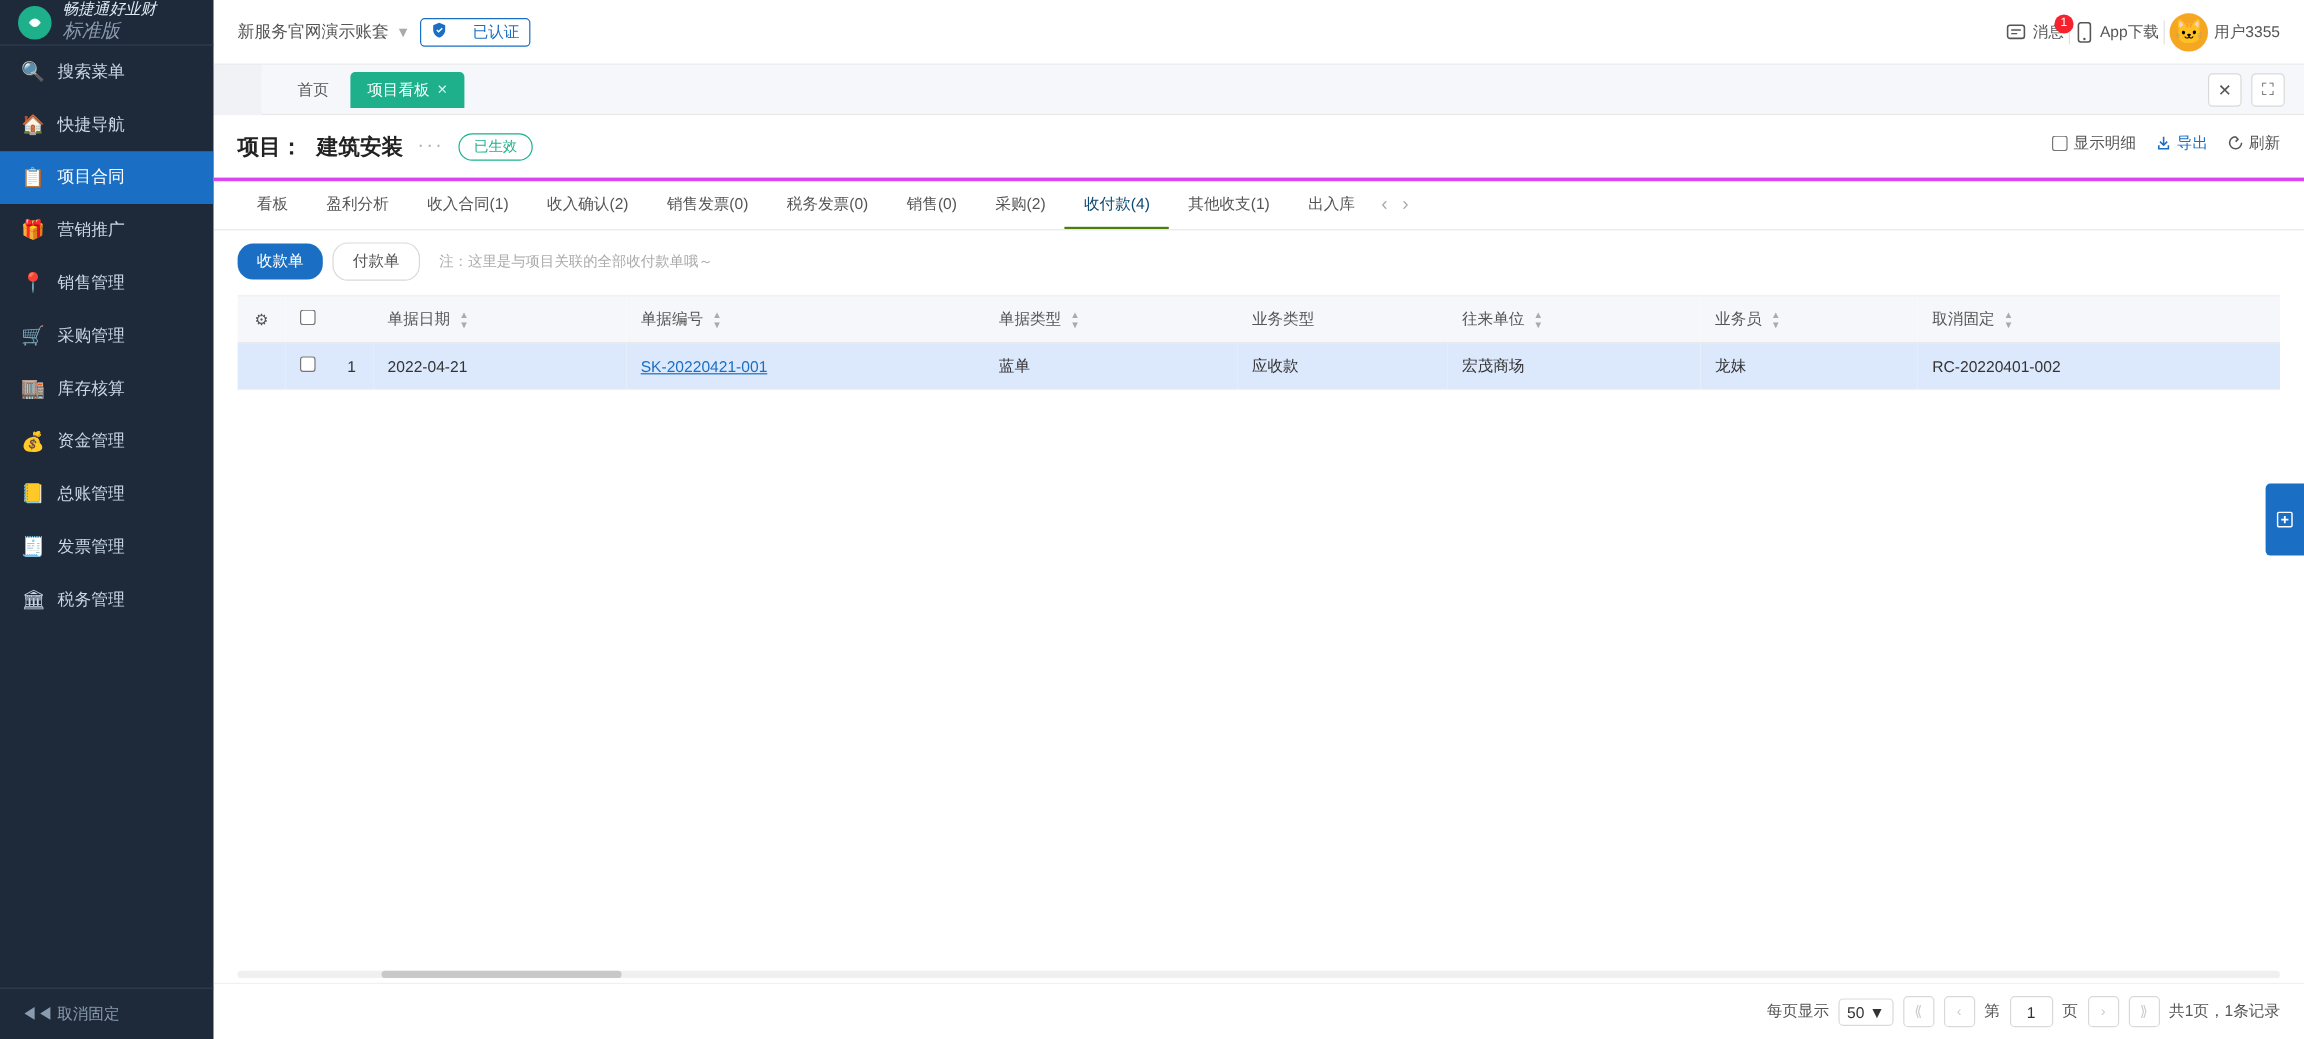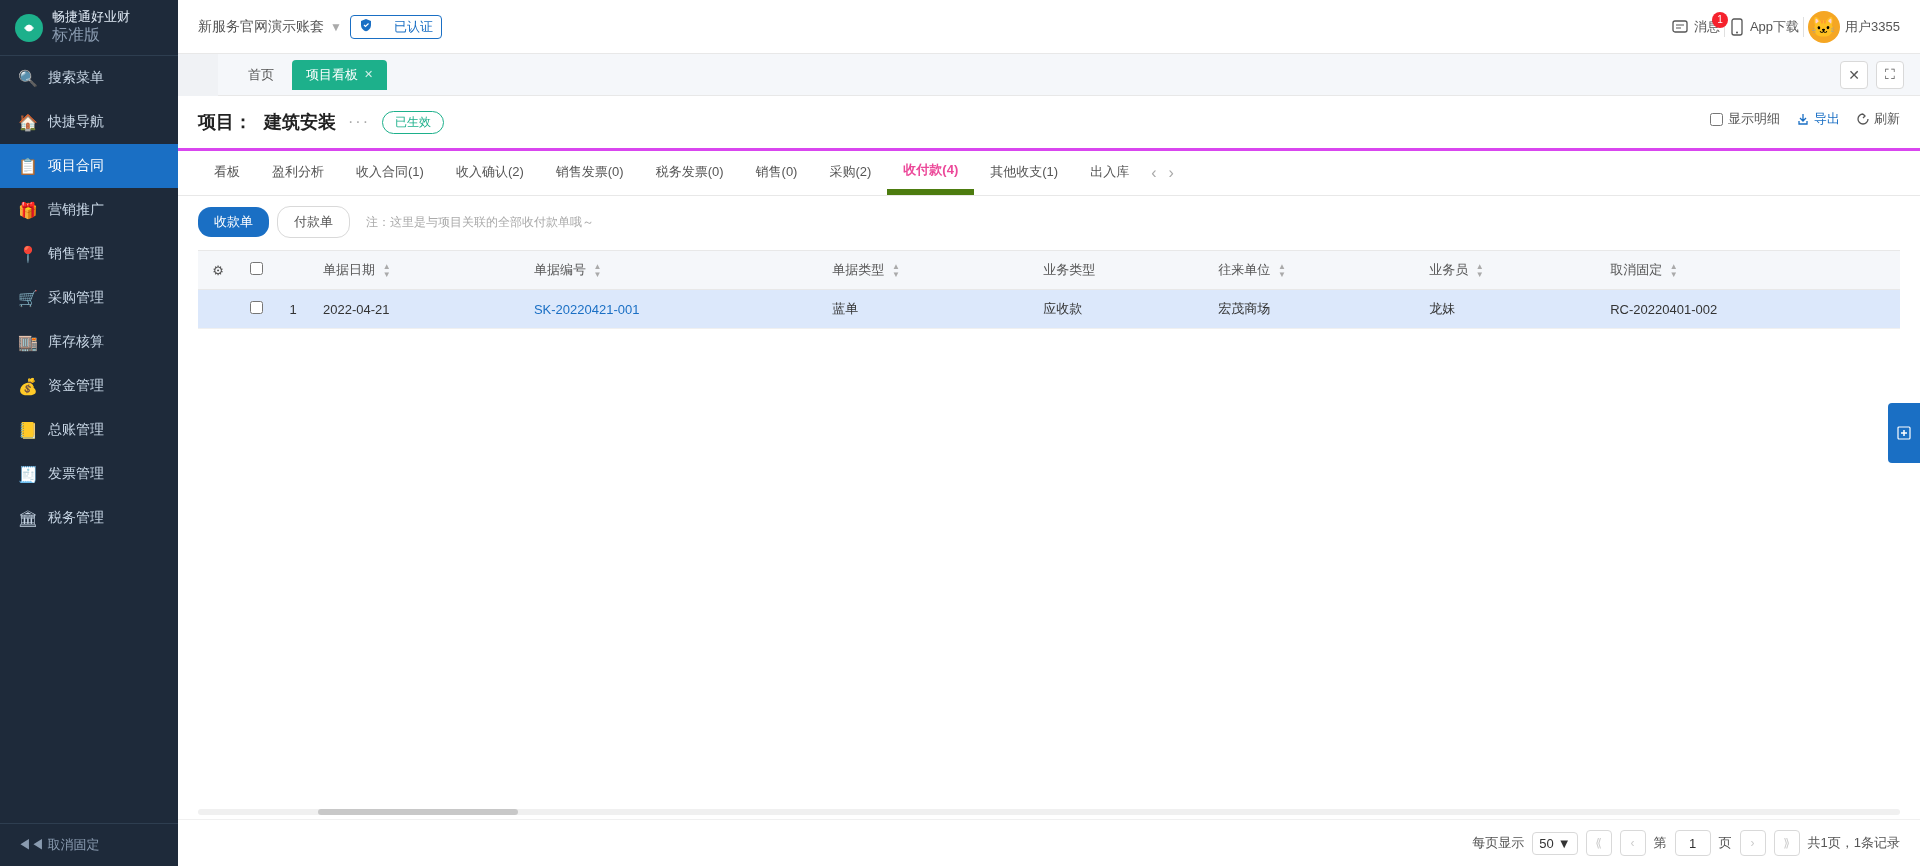--- a/index.html
+++ b/index.html
@@ -13,21 +13,22 @@
       color: #c8d6e5;
       display: flex;
       flex-direction: column;
       height: 100%;
     }
     .sidebar-logo {
       display: flex;
       align-items: center;
       padding: 12px 14px;
       border-bottom: 1px solid #2e3e50;
-      height: 56px;
+      height: 38px;
+      font-style: italic;
     }
     .sidebar-logo-icon {
       width: 30px;
       height: 30px;
       margin-right: 8px;
       flex-shrink: 0;
     }
     .sidebar-logo-text {
       font-size: 13px;
       color: #e0eaf5;
@@ -263,23 +264,23 @@
     .subtab {
       padding: 10px 16px;
       font-size: 13px;
       color: #555;
       cursor: pointer;
       border-bottom: 2px solid transparent;
       white-space: nowrap;
       flex-shrink: 0;
     }
     .subtab.active {
-      color: #ec4899;
-      border-bottom: 6px solid #4d7c0f;
-      font-weight: 700;
+      color: #0c4a6e;
+      border-bottom: 2px solid #4d7c0f;
+      font-weight: 400;
     }
     .subtab-arrow {
       padding: 10px 6px;
       cursor: pointer;
       color: #aaa;
       font-size: 16px;
     }
 
     
     .inner-tabs {
@@ -347,20 +348,21 @@
     }
     tbody tr.selected { background: #dce8fb; }
     tbody td {
       padding: 10px 12px;
       border-bottom: 1px solid #f0f0f0;
       color: #333;
     }
     .link-text {
       color: #1a6fc4;
       cursor: pointer;
+      text-decoration: underline;
     }
     .th-settings {
       width: 40px;
       text-align: center;
     }
     .th-checkbox {
       width: 36px;
       text-align: center;
     }
     .th-index {

